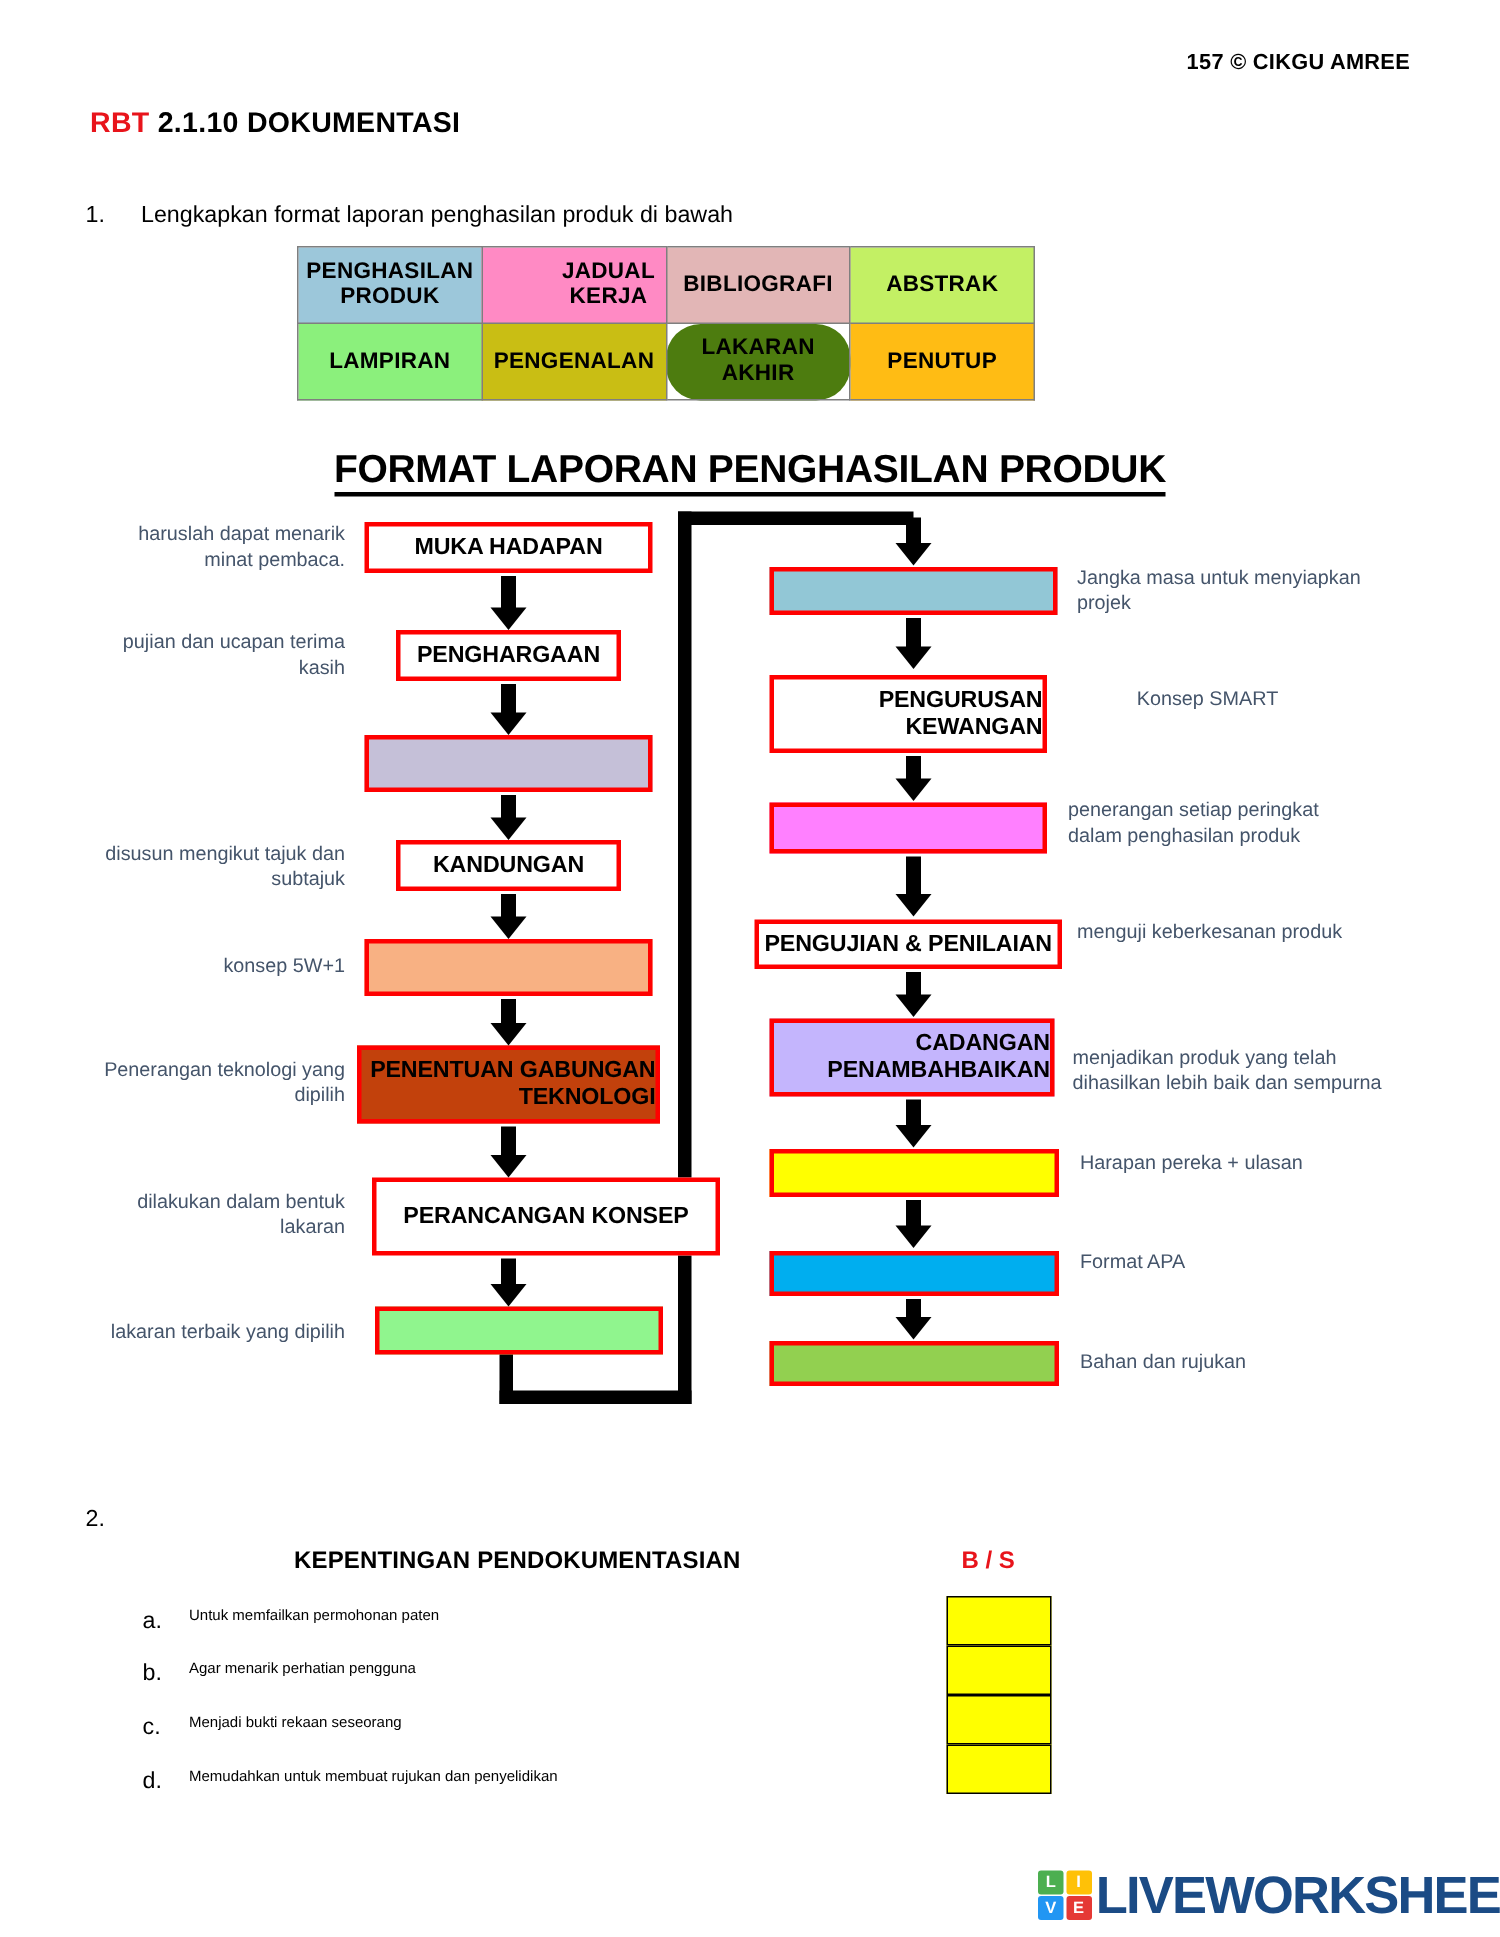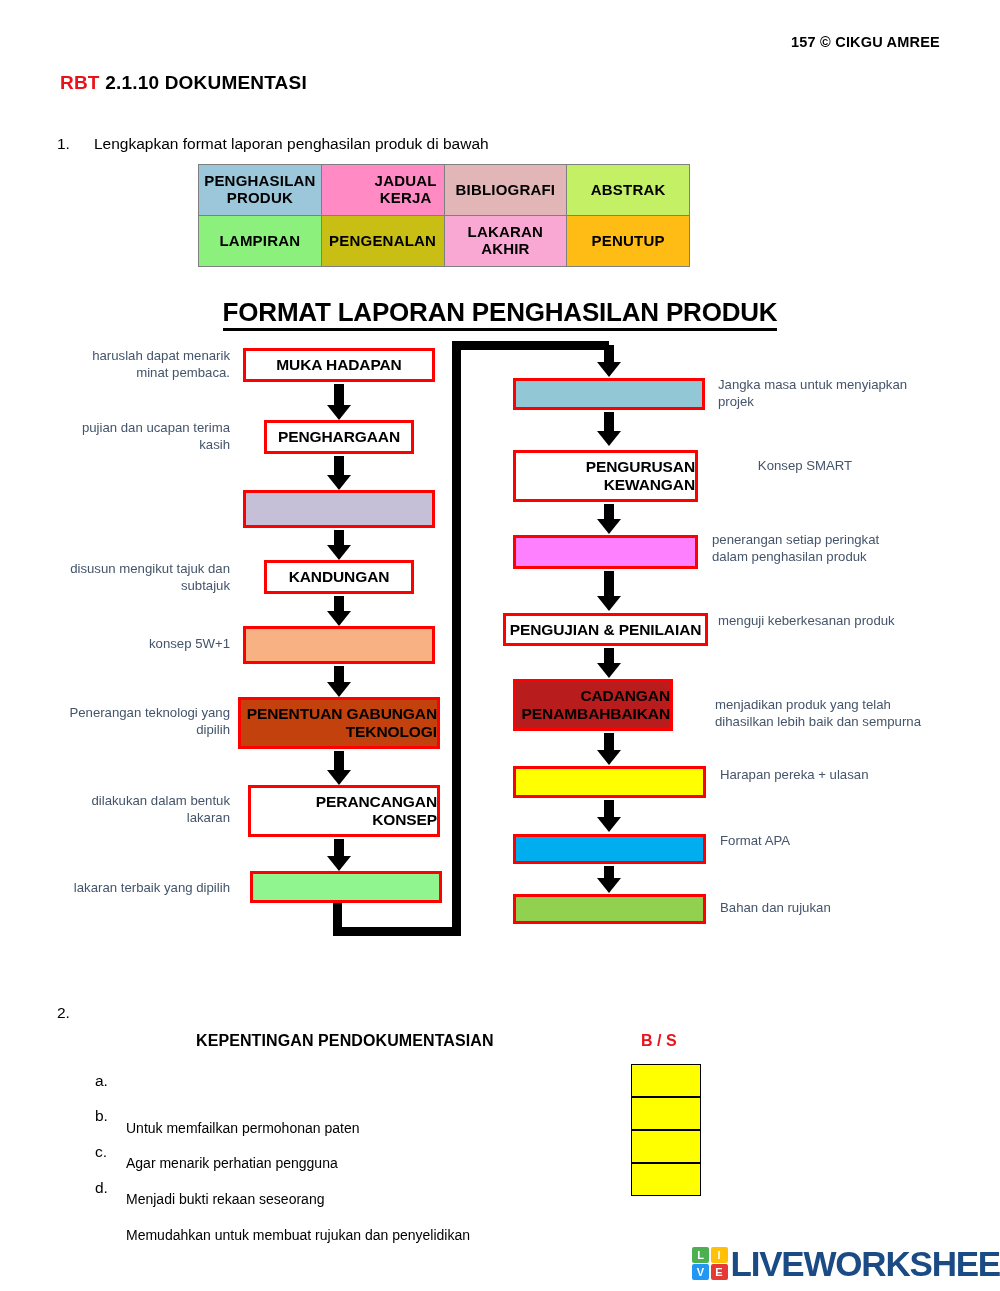--- a/index.html
+++ b/index.html
@@ -173,23 +173,22 @@
     color: #e8141b;
   }
   .q2-item-letter {
     position: absolute;
     left: 95px;
     font-size: 15.5px;
   }
   .q2-item-text {
     position: absolute;
     left: 126px;
-    font-size: 14px;
+    font-size: 10px;
     white-space: nowrap;
-    margin-top: 48px;
   }
   .answer-cell {
     position: absolute;
     left: 631px;
     width: 70px;
     height: 33px;
     background: #ffff00;
     border: 1.2px solid #000;
     box-sizing: border-box;
   }
@@ -244,21 +243,21 @@
     <tbody>
         <tr>
       <td style="background-color: rgb(156, 199, 218);">PENGHASILAN PRODUK</td>
       <td style="background-color: rgb(255, 138, 196); padding-left: 47px;">JADUAL KERJA</td>
       <td style="background-color: rgb(226, 182, 182);">BIBLIOGRAFI</td>
       <td style="background-color: rgb(195, 240, 100);">ABSTRAK</td>
     </tr>
     <tr>
       <td style="background-color: rgb(139, 240, 124);">LAMPIRAN</td>
       <td style="background-color: rgb(201, 190, 20);">PENGENALAN</td>
-      <td style="background-color: #f9a8d4;">LAKARAN AKHIR</td>
+      <td style="background-color: #4d7c0f; border-radius: 23px;">LAKARAN AKHIR</td>
       <td style="background-color: rgb(255, 188, 20);">PENUTUP</td>
     </tr>
   </tbody>
     </table>
 
   <div class="fc-title">
     <span>FORMAT LAPORAN PENGHASILAN PRODUK</span>
   </div>
 
   <div class="conn" style="left:333px; top:896px; width:9px;  height:40px;"></div>
@@ -276,21 +275,21 @@
 
   <div class="fcbox" style="left: 264px; top: 560px; width: 150px; height: 34px; background-color: rgb(255, 255, 255);">KANDUNGAN</div>
   <div class="caption right-align" style="left:60px; top:561px; width:170px;">disusun mengikut tajuk dan subtajuk</div>
 
   <div class="fcbox" style="left: 243px; top: 626px; width: 192px; height: 38px; background-color: rgb(248, 177, 131);"></div>
   <div class="caption right-align" style="left:60px; top:636px; width:170px;">konsep 5W+1</div>
 
   <div class="fcbox" style="left: 238px; top: 697px; width: 202px; height: 52px; background-color: #c2410c;">PENENTUAN GABUNGAN TEKNOLOGI</div>
   <div class="caption right-align" style="left:55px; top:705px; width:175px;">Penerangan  teknologi yang dipilih</div>
 
-  <div class="fcbox" style="left: 248px; top: 785px; width: 192px; height: 52px; background-color: rgb(255, 255, 255);">PERANCANGAN KONSEP</div>
+  <div class="fcbox" style="left: 248px; top: 785px; width: 232px; height: 52px; background-color: rgb(255, 255, 255);">PERANCANGAN KONSEP</div>
   <div class="caption right-align" style="left:55px; top:793px; width:175px;">dilakukan dalam bentuk lakaran</div>
 
   <div class="fcbox" style="left: 250px; top: 871px; width: 192px; height: 32px; background-color: rgb(144, 245, 142);"></div>
   <div class="caption right-align" style="left:55px; top:880px; width:175px;">lakaran terbaik yang dipilih</div>
 
   <div class="arrow" style="left:339px; top:384px;">
     <div class="shaft" style="height:22px;"></div>
       <div class="head" style="top:21px;"></div>
   </div>
   <div class="arrow" style="left:339px; top:456px;">
@@ -323,21 +322,21 @@
 
   <div class="fcbox" style="left: 513px; top: 450px; width: 185px; height: 52px; background-color: rgb(255, 255, 255);">PENGURUSAN KEWANGAN</div>
   <div class="caption left-align" style="left:710px; top:458px; width:190px;text-align:center;">Konsep SMART</div>
 
   <div class="fcbox" style="left: 513px; top: 535px; width: 185px; height: 34px; background-color: rgb(255, 128, 255);"></div>
   <div class="caption left-align" style="left:712px; top:532px; width:200px;">penerangan setiap peringkat dalam penghasilan produk</div>
 
   <div class="fcbox" style="left: 503px; top: 613px; width: 205px; height: 33px; background-color: rgb(255, 255, 255);">PENGUJIAN &amp; PENILAIAN</div>
   <div class="caption left-align" style="left:718px; top:613px; width:210px;">menguji keberkesanan produk</div>
 
-  <div class="fcbox" style="left: 513px; top: 679px; width: 160px; height: 52px; background-color: #b91c1c;">CADANGAN PENAMBAHBAIKAN</div>
+  <div class="fcbox" style="left: 513px; top: 679px; width: 190px; height: 52px; background-color: #c4b5fd;">CADANGAN PENAMBAHBAIKAN</div>
   <div class="caption left-align" style="left:715px; top:697px; width:225px;">menjadikan produk yang telah dihasilkan lebih baik dan sempurna</div>
 
   <div class="fcbox" style="left: 513px; top: 766px; width: 193px; height: 32px; background-color: rgb(255, 255, 0);"></div>
   <div class="caption left-align" style="left:720px; top:767px; width:200px;">Harapan pereka + ulasan</div>
 
   <div class="fcbox" style="left: 513px; top: 834px; width: 193px; height: 30px; background-color: rgb(0, 174, 239);"></div>
   <div class="caption left-align" style="left:720px; top:833px; width:200px;">Format APA</div>
 
   <div class="fcbox" style="left: 513px; top: 894px; width: 193px; height: 30px; background-color: rgb(146, 208, 80);"></div>
   <div class="caption left-align" style="left:720px; top:900px; width:200px;">Bahan dan rujukan</div>

